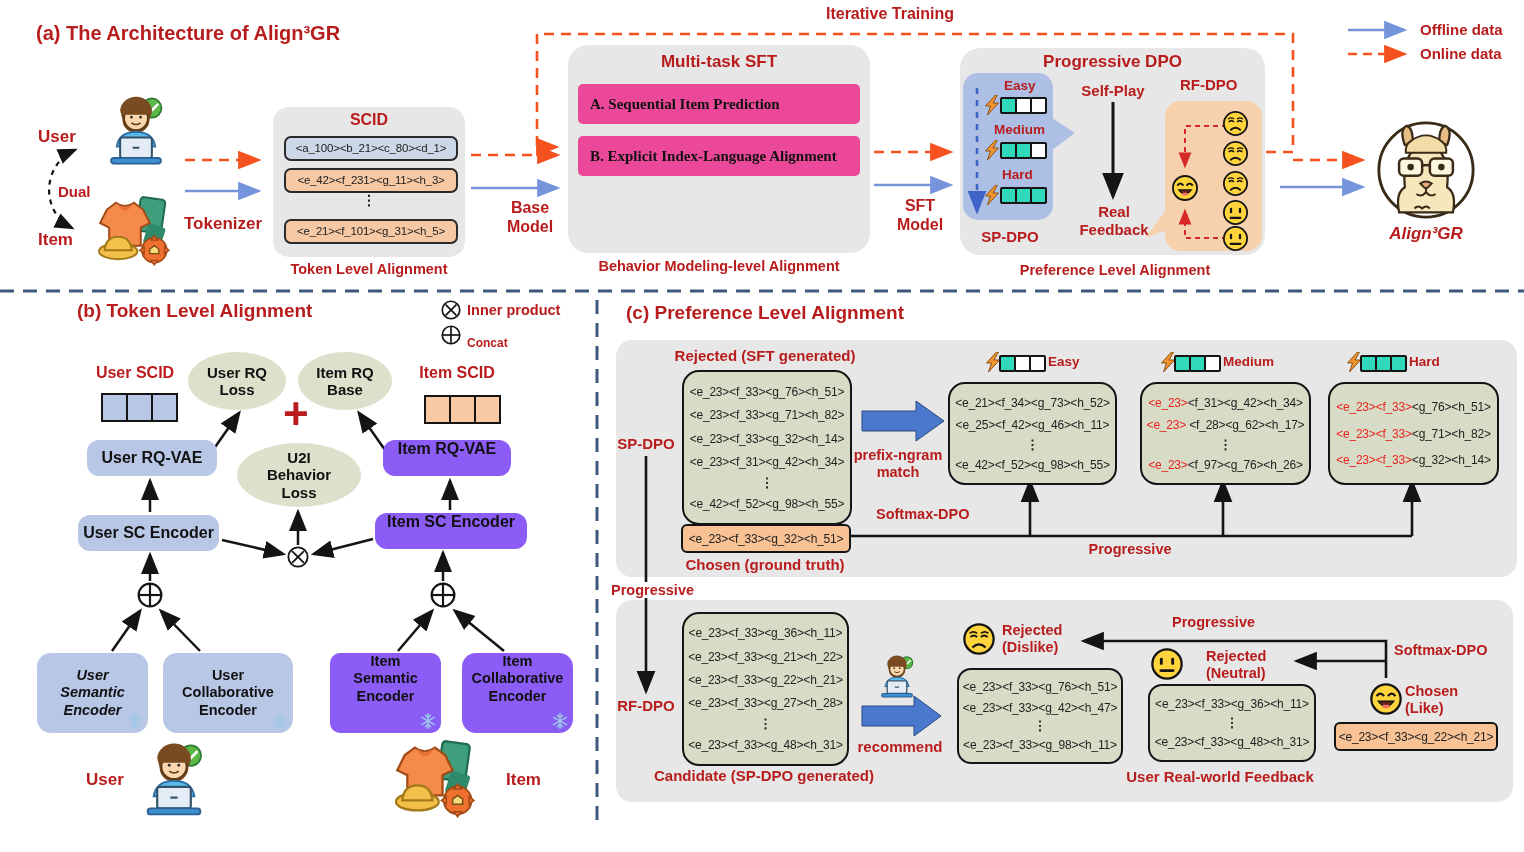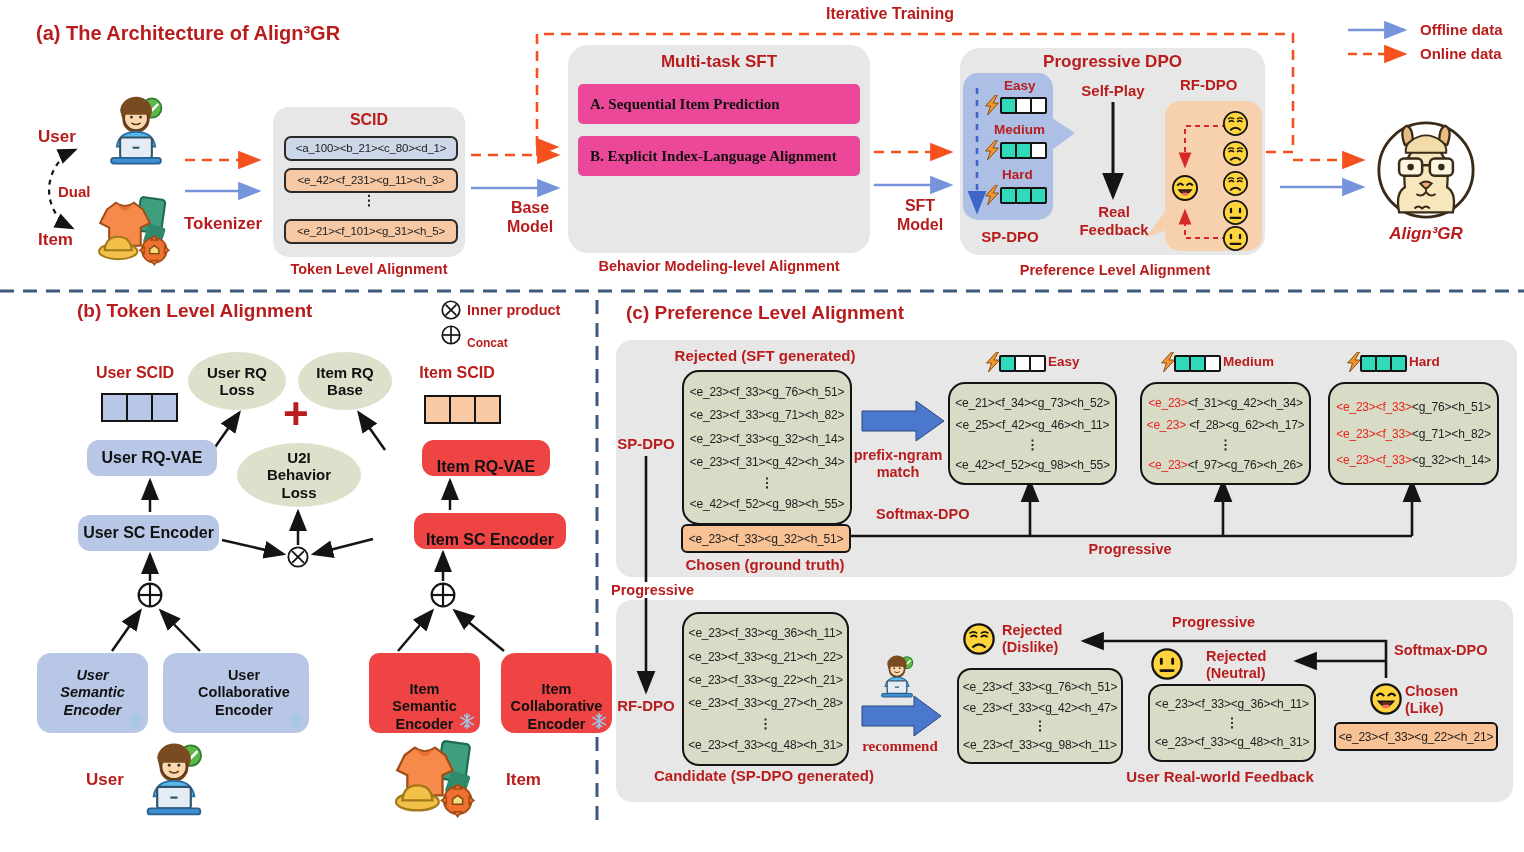--- a/index.html
+++ b/index.html
@@ -6,21 +6,21 @@
   #canvas{position:relative;width:1524px;height:852px;background:#fff;overflow:hidden;
           font-family:"Liberation Sans",sans-serif;color:#111;}
   .abs{position:absolute;}
   .z10{z-index:10;}
   .lbl{font-weight:bold;color:#b91c1c;}
   .ctr{text-align:center;}
   .panel{background:#e7e7e7;border-radius:20px;z-index:1;}
   .ybox{background:#ec4899;border-radius:5px;z-index:2;}
   .serif{font-family:"Liberation Serif",serif;font-weight:bold;}
   .bluebox{background:#b9c7e6;border-radius:12px;display:flex;align-items:center;justify-content:center;font-weight:bold;z-index:10;}
-  .orangebox{background:#ef4444;border-radius:12px;display:flex;align-items:flex-end;justify-content:center;font-weight:bold;z-index:10;margin-left:39px;}
+  .orangebox{background:#8b5cf6;border-radius:12px;display:flex;align-items:flex-start;justify-content:center;font-weight:bold;z-index:10;}
   .ellipse{background:#dde0ca;border-radius:50%;display:flex;align-items:center;justify-content:center;
            font-weight:bold;text-align:center;line-height:1.15;z-index:10;}
   .obox{background:#d8dcc6;border:2.5px solid #141414;border-radius:17px;display:flex;flex-direction:column;
         justify-content:space-evenly;align-items:center;z-index:10;padding:2px 0;}
   .tok{font-size:12px;letter-spacing:-0.2px;color:#222;white-space:nowrap;line-height:1;}
   .tok .red{color:#e8251f;}
   .dots{font-size:13px;font-weight:bold;line-height:0.5;color:#222;}
   .chosenbox{background:#f9c295;border:2px solid #141414;border-radius:6px;display:flex;align-items:center;
              justify-content:center;z-index:10;}
   .scidrow{border:2px solid #2a2a2a;border-radius:7px;display:flex;align-items:center;justify-content:center;z-index:10;}
@@ -374,21 +374,21 @@
 <svg class="abs z10" style="left:430px;top:582px;" width="26" height="26">
       <use href="#oplus"></use>
     </svg>
 
 <div class="abs bluebox" style="left:37px;top:653px;width:111px;height:80px;font-size:14.5px;border-radius:14px;">
       <span class="ctr" style="width:80px;line-height:1.2;font-style:italic;">User Semantic Encoder</span>
       <svg style="position:absolute;right:5px;bottom:4px;" width="16" height="16">
         <use href="#snow"></use>
       </svg>
     </div>
-<div class="abs bluebox" style="left:163px;top:653px;width:130px;height:80px;font-size:14.5px;border-radius:14px;padding-left:16px;">
+<div class="abs bluebox" style="left:163px;top:653px;width:130px;height:80px;font-size:14.5px;border-radius:14px;">
       <span class="ctr" style="width:104px;line-height:1.2;">User Collaborative Encoder</span>
       <svg style="position:absolute;right:5px;bottom:4px;" width="16" height="16">
         <use href="#snow"></use>
       </svg>
     </div>
 <div class="abs orangebox" style="left:330px;top:653px;width:111px;height:80px;font-size:14.5px;border-radius:10px;">
       <span class="ctr" style="width:80px;line-height:1.2;">Item Semantic Encoder</span>
       <svg style="position:absolute;right:5px;bottom:4px;" width="16" height="16">
         <use href="#snow"></use>
       </svg>
@@ -485,21 +485,21 @@
   <span class="tok">&lt;e_23&gt;&lt;f_33&gt;&lt;g_22&gt;&lt;h_21&gt;</span>
   <span class="tok">&lt;e_23&gt;&lt;f_33&gt;&lt;g_27&gt;&lt;h_28&gt;</span>
   <span class="dots">⋮</span>
   <span class="tok">&lt;e_23&gt;&lt;f_33&gt;&lt;g_48&gt;&lt;h_31&gt;</span>
 </div>
 <div class="abs lbl ctr z10" style="left:648px;top:767px;width:232px;font-size:15px;">Candidate (SP-DPO generated)</div>
 
 <svg class="abs z10" style="left:876px;top:655px;" width="42" height="46">
       <use href="#person"></use>
     </svg>
-<div class="abs lbl ctr z10" style="left:852px;top:738px;width:96px;font-size:15px;font-family:Liberation Serif, serif;">recommend</div>
+<div class="abs lbl ctr z10" style="left:852px;top:738px;width:96px;font-size:15px;">recommend</div>
 
 <svg class="abs z10" style="left:962px;top:622px;" width="34" height="34">
       <use href="#face-sad"></use>
     </svg>
 <div class="abs lbl z10" style="left:1002px;top:622px;font-size:14.5px;line-height:1.2;"><span>Rejected</span><br><span>(Dislike)</span></div>
 <div class="abs obox" style="left:957px;top:668px;width:162px;height:88px;border-radius:14px;">
   <span class="tok">&lt;e_23&gt;&lt;f_33&gt;&lt;g_76&gt;&lt;h_51&gt;</span>
   <span class="tok">&lt;e_23&gt;&lt;f_33&gt;&lt;g_42&gt;&lt;h_47&gt;</span>
   <span class="dots">⋮</span>
   <span class="tok">&lt;e_23&gt;&lt;f_33&gt;&lt;g_98&gt;&lt;h_11&gt;</span>

